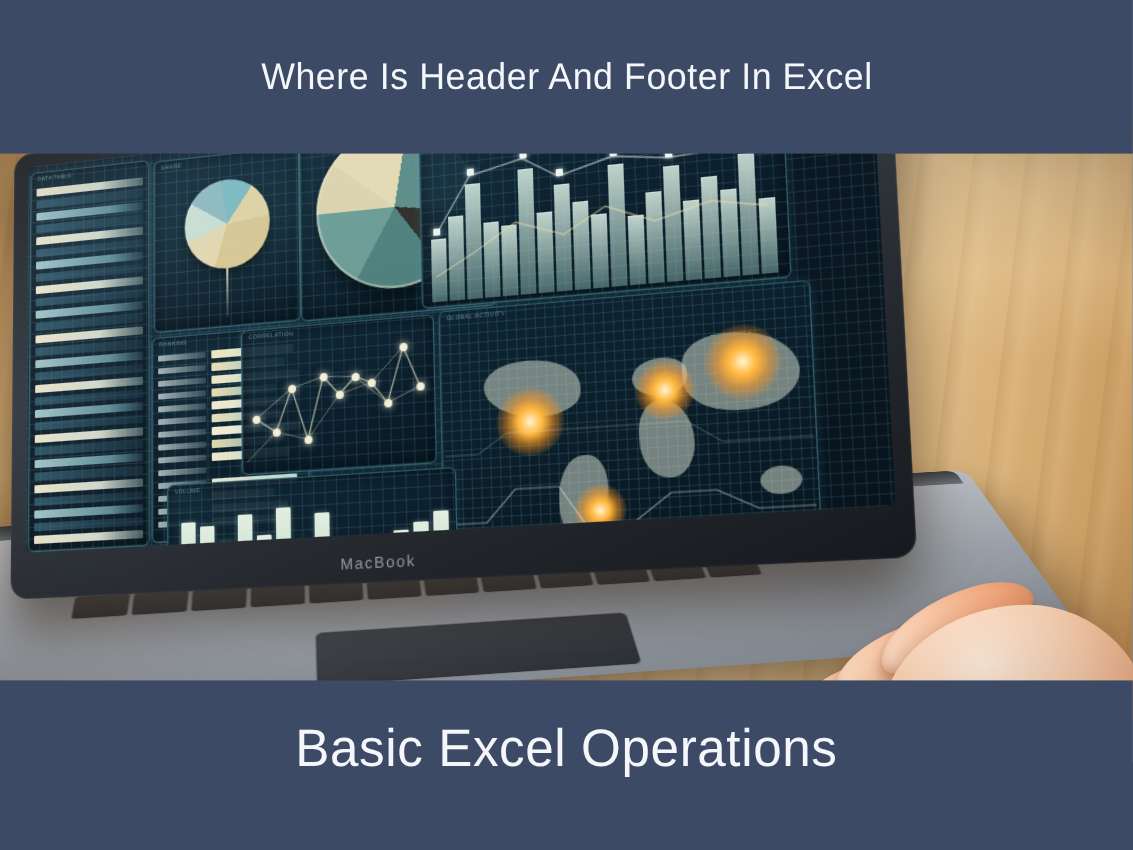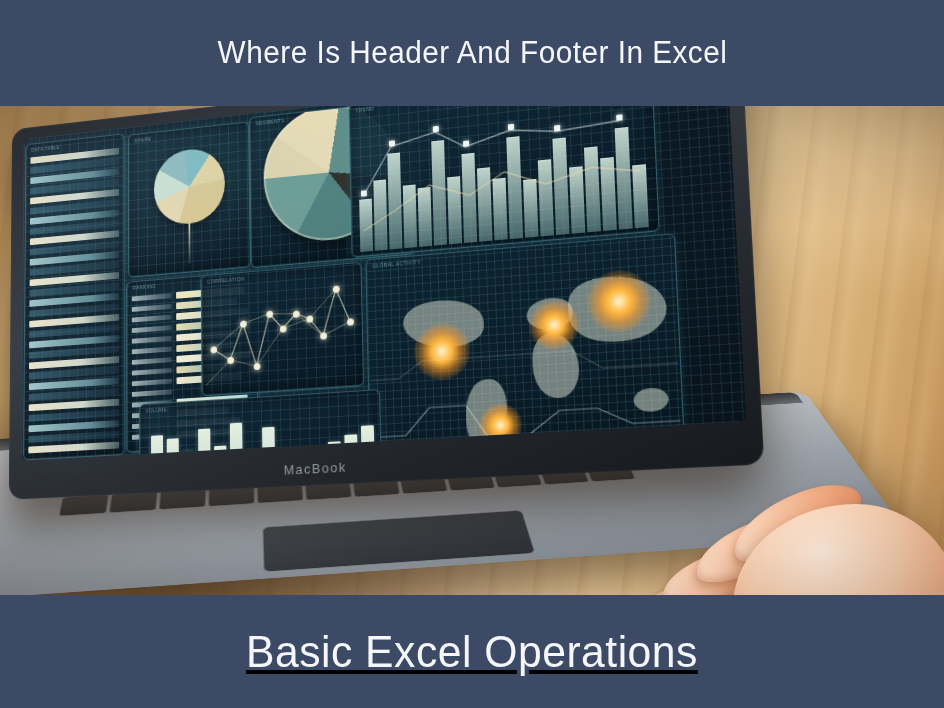--- a/index.html
+++ b/index.html
@@ -26,26 +26,25 @@
     width: 944px;
     background: #3c4a66;
     z-index: 40;
     display: flex;
     align-items: center;
     justify-content: center;
     box-sizing: border-box;
   }
   #banner-top {
     top: 0;
-    height: 106px;
+    height: 128px;
   }
   #banner-bottom {
-    top: 595px;
+    top: 567px;
     height: 113px;
-    text-decoration: underline;
   }
   .banner-title {
     color: #f4f6fa;
     font-family: "Liberation Sans", sans-serif;
     font-weight: 400;
     letter-spacing: 0.5px;
     text-align: center;
     white-space: nowrap;
   }
   #title-top {

